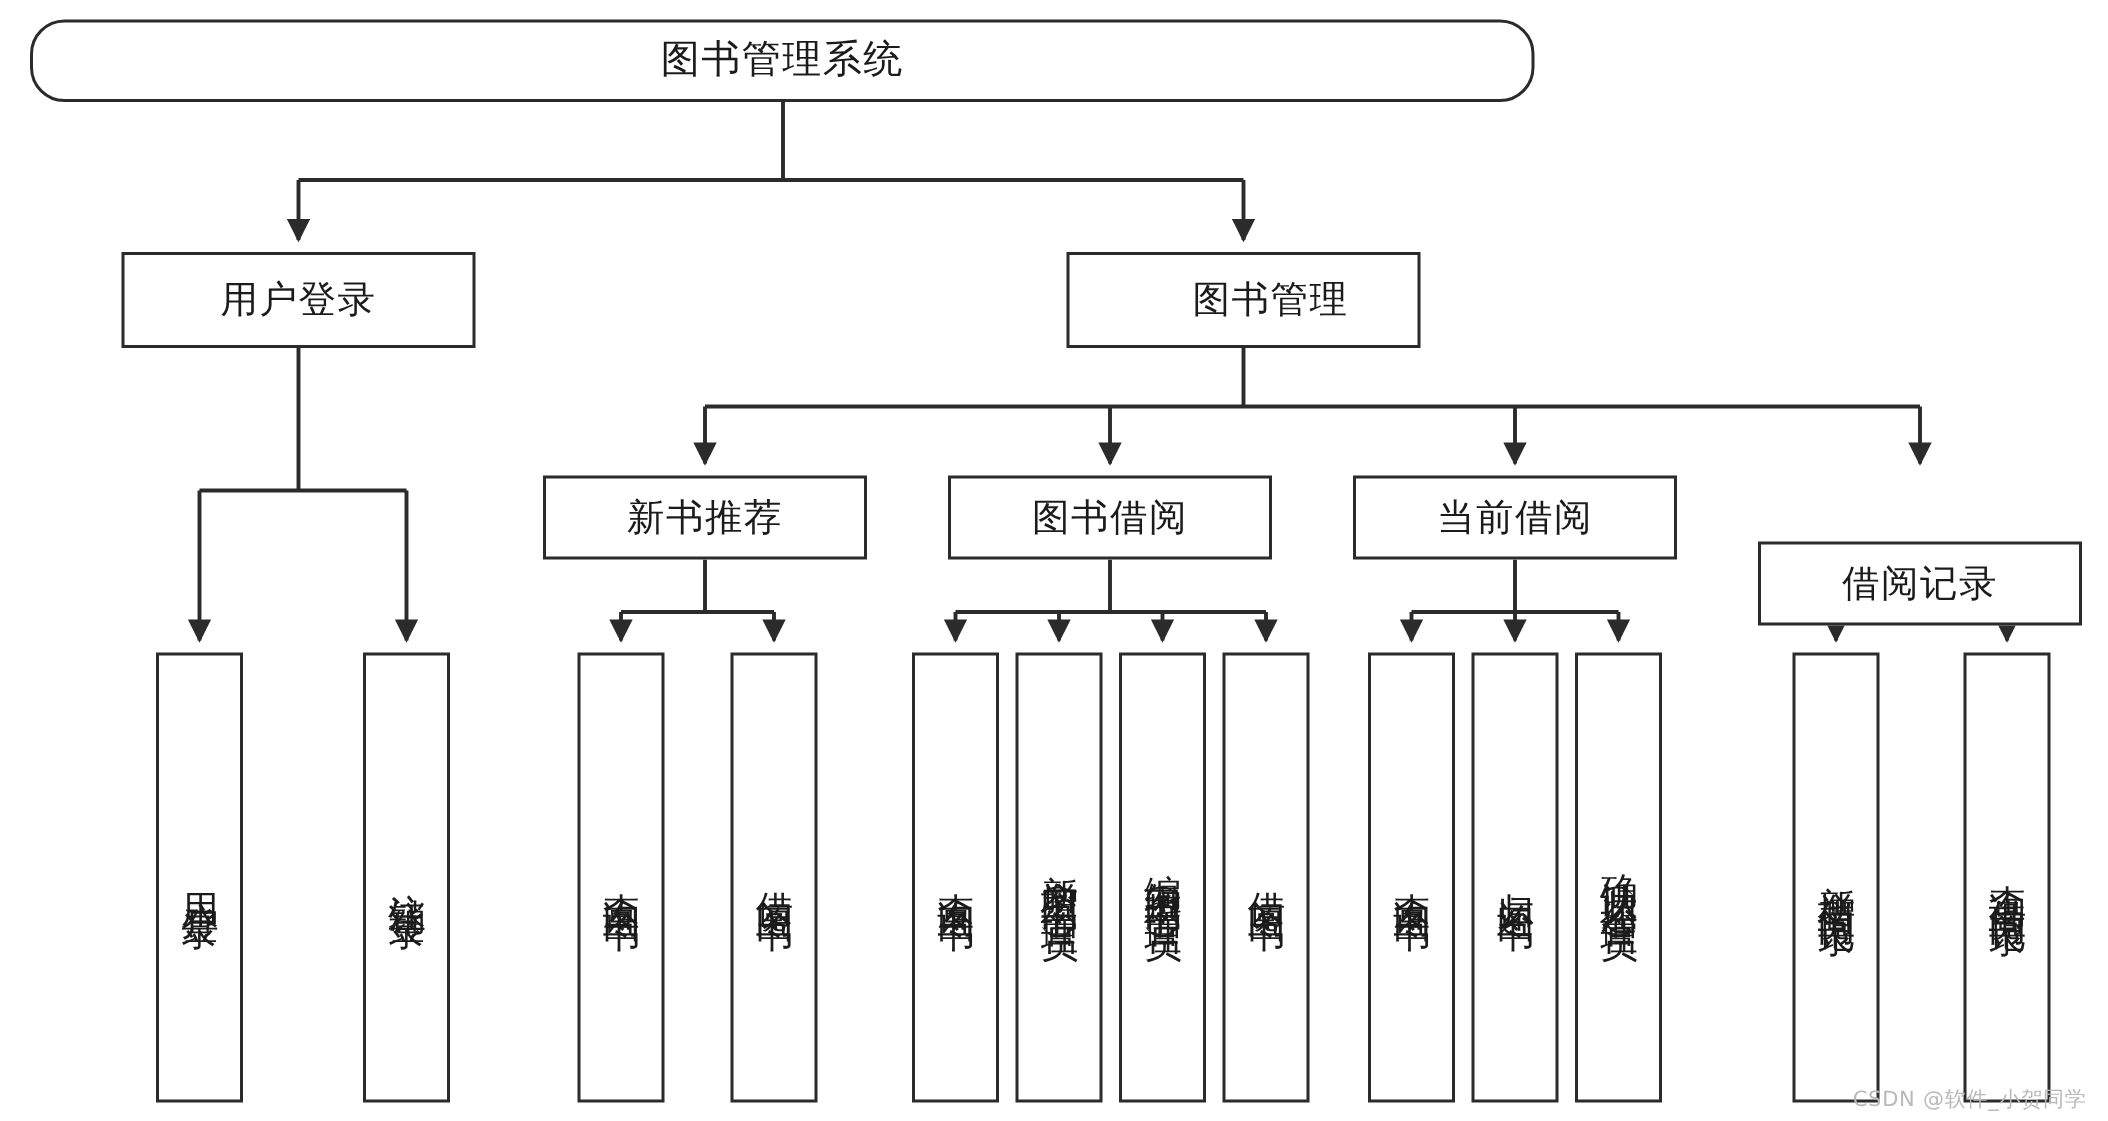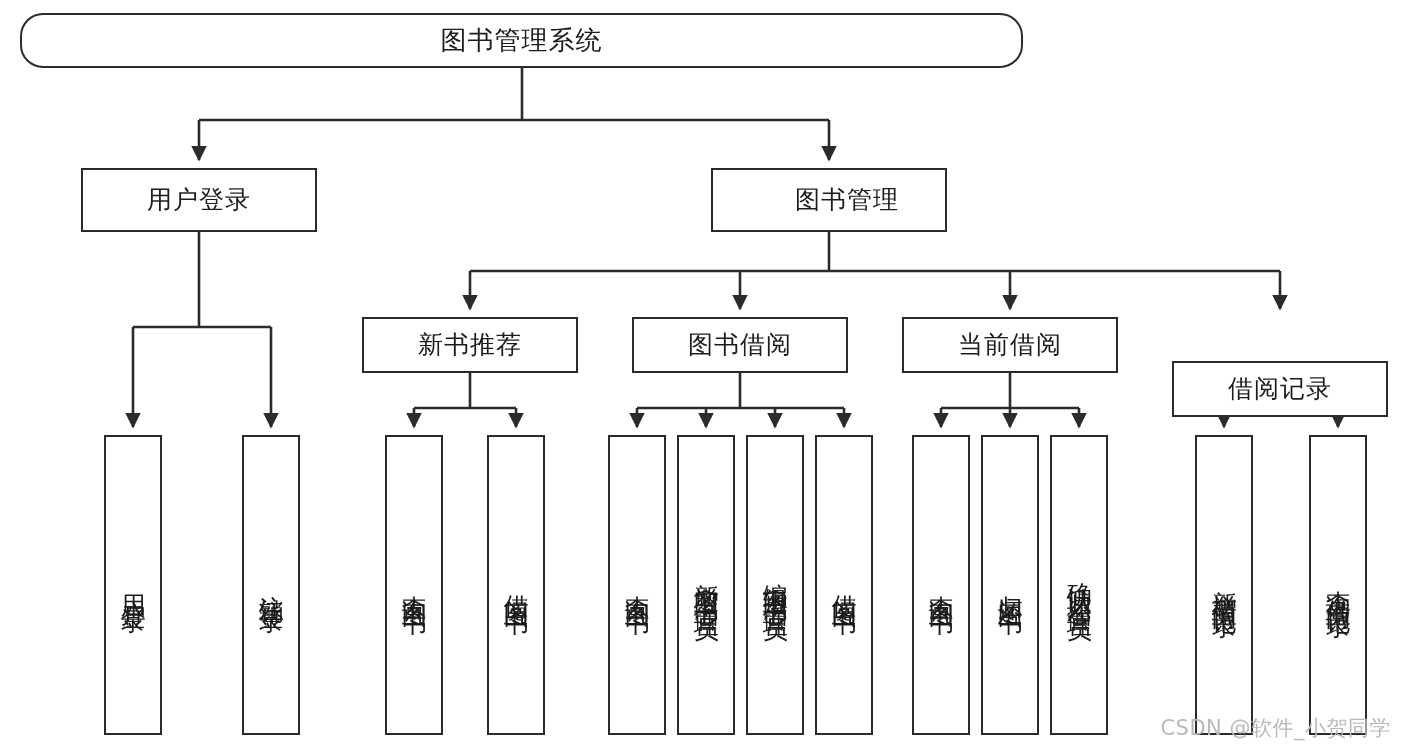--- a/index.html
+++ b/index.html
@@ -58,21 +58,21 @@
     line-height:1.02;
     letter-spacing:5px;
     white-space:nowrap;
     max-height:292px;
   }
   .v-node.tall .node-label{ max-height:296px; }
   .watermark{
     position:absolute;
     right:14px;
     bottom:5px;
-    font-size:21px;
+    font-size:14px;
     color:#b9b9b9;
     letter-spacing:0.5px;
     z-index:3;
     white-space:nowrap;
     font-family:"DejaVu Sans","Liberation Sans",sans-serif;
   }
 </style>
 </head>
 <body>
 

